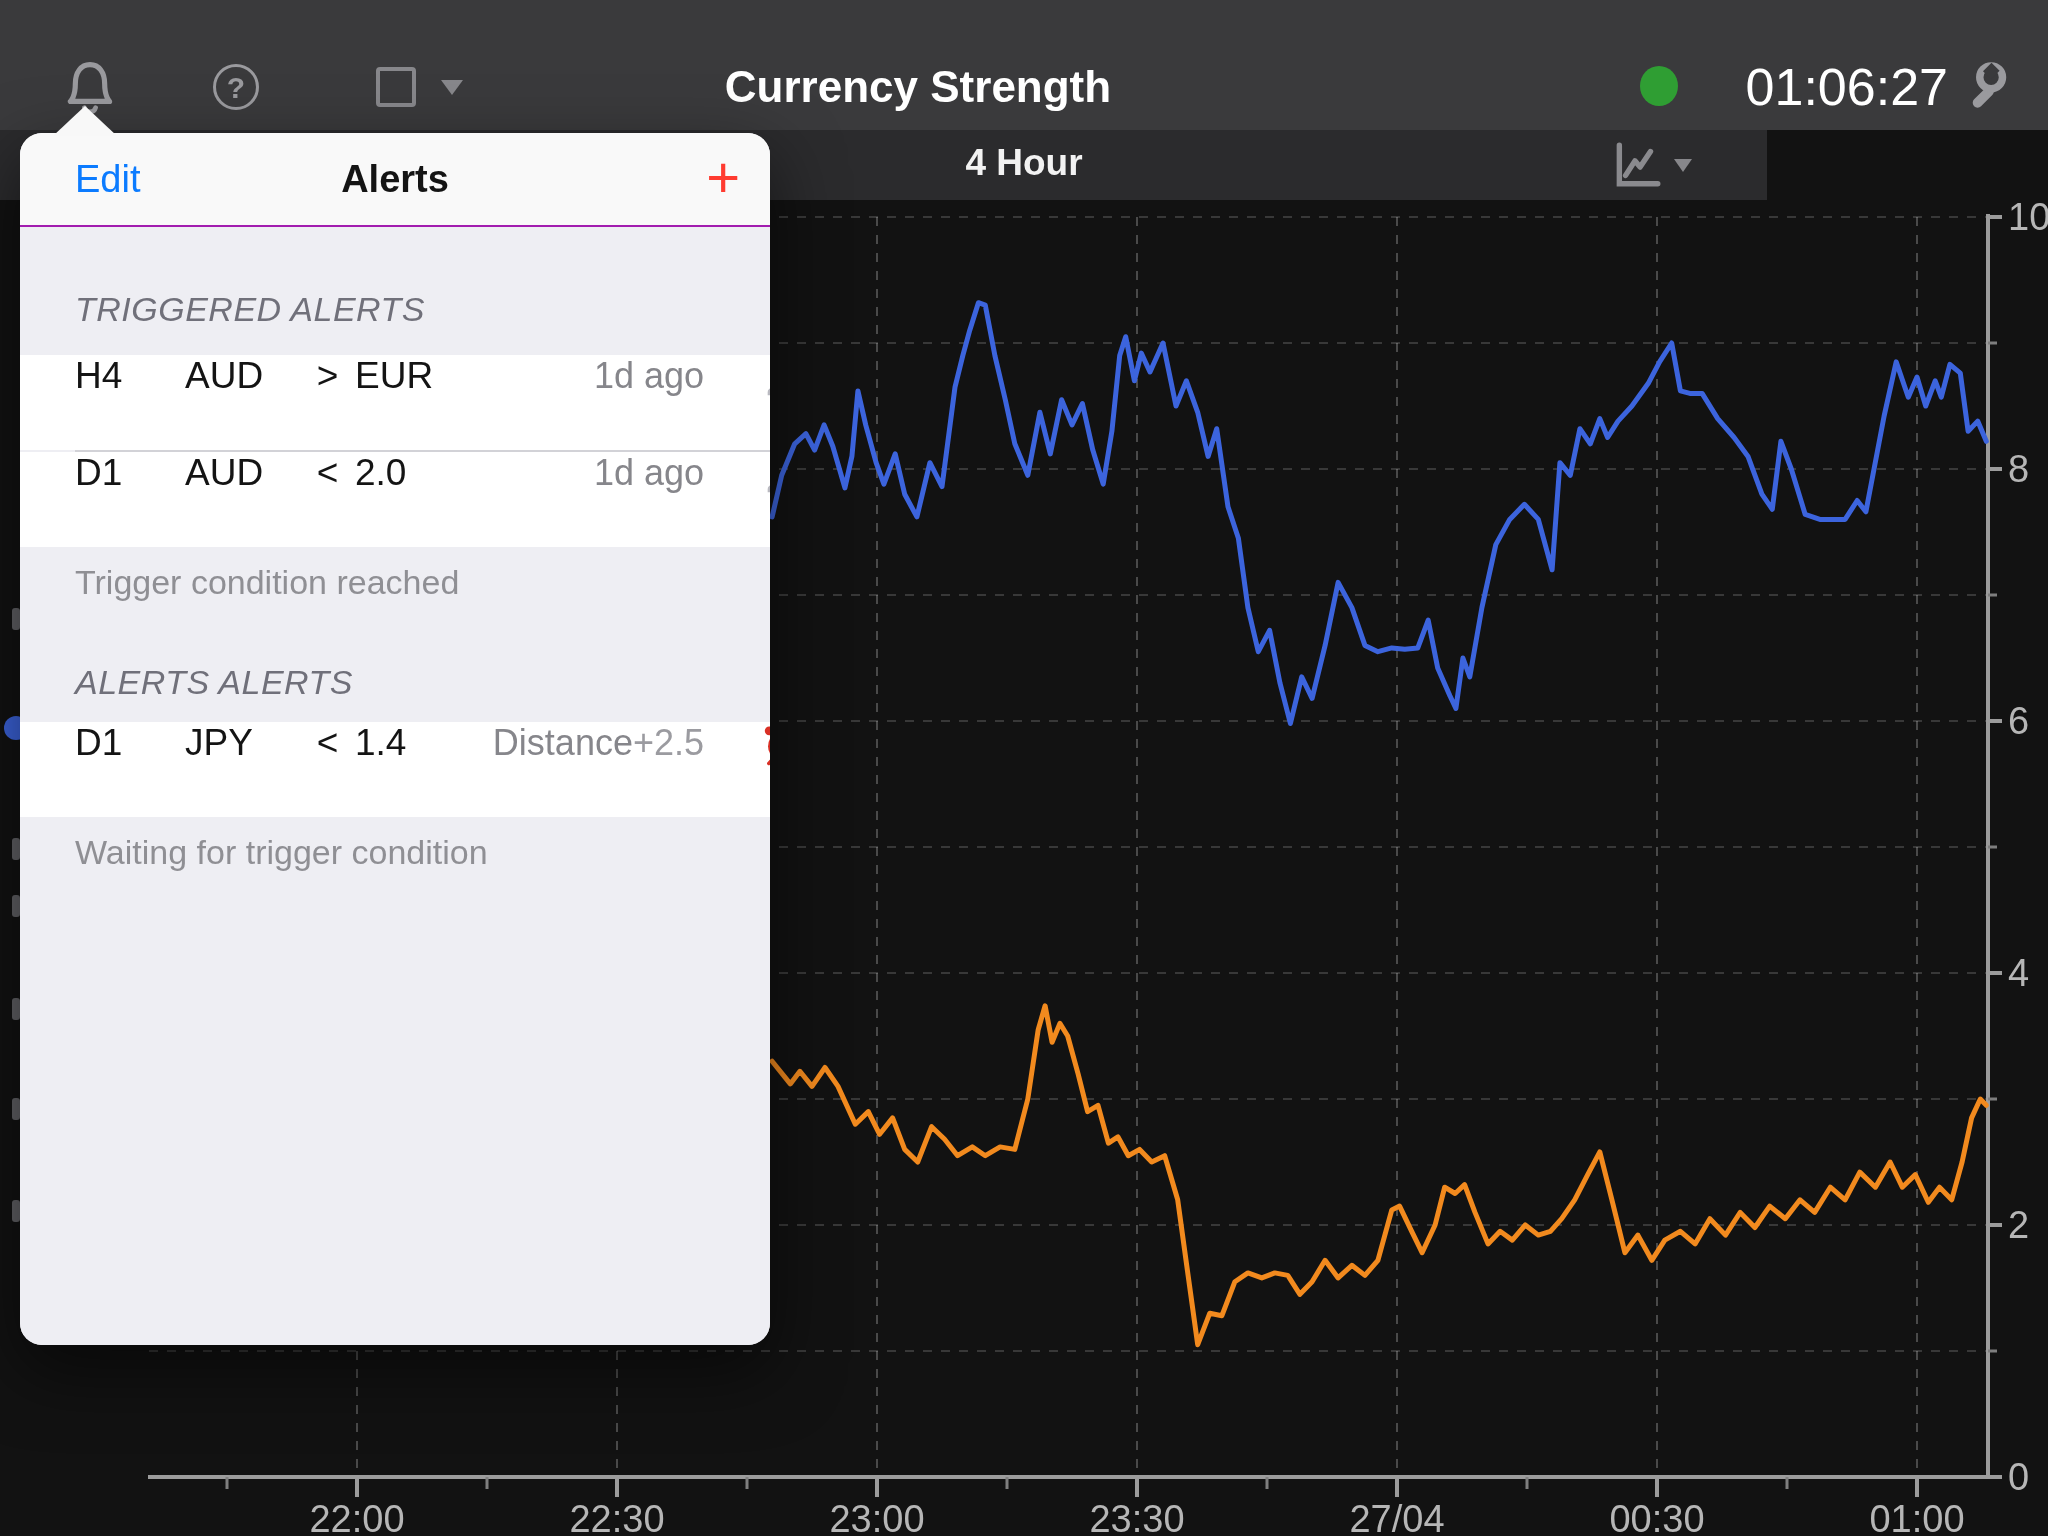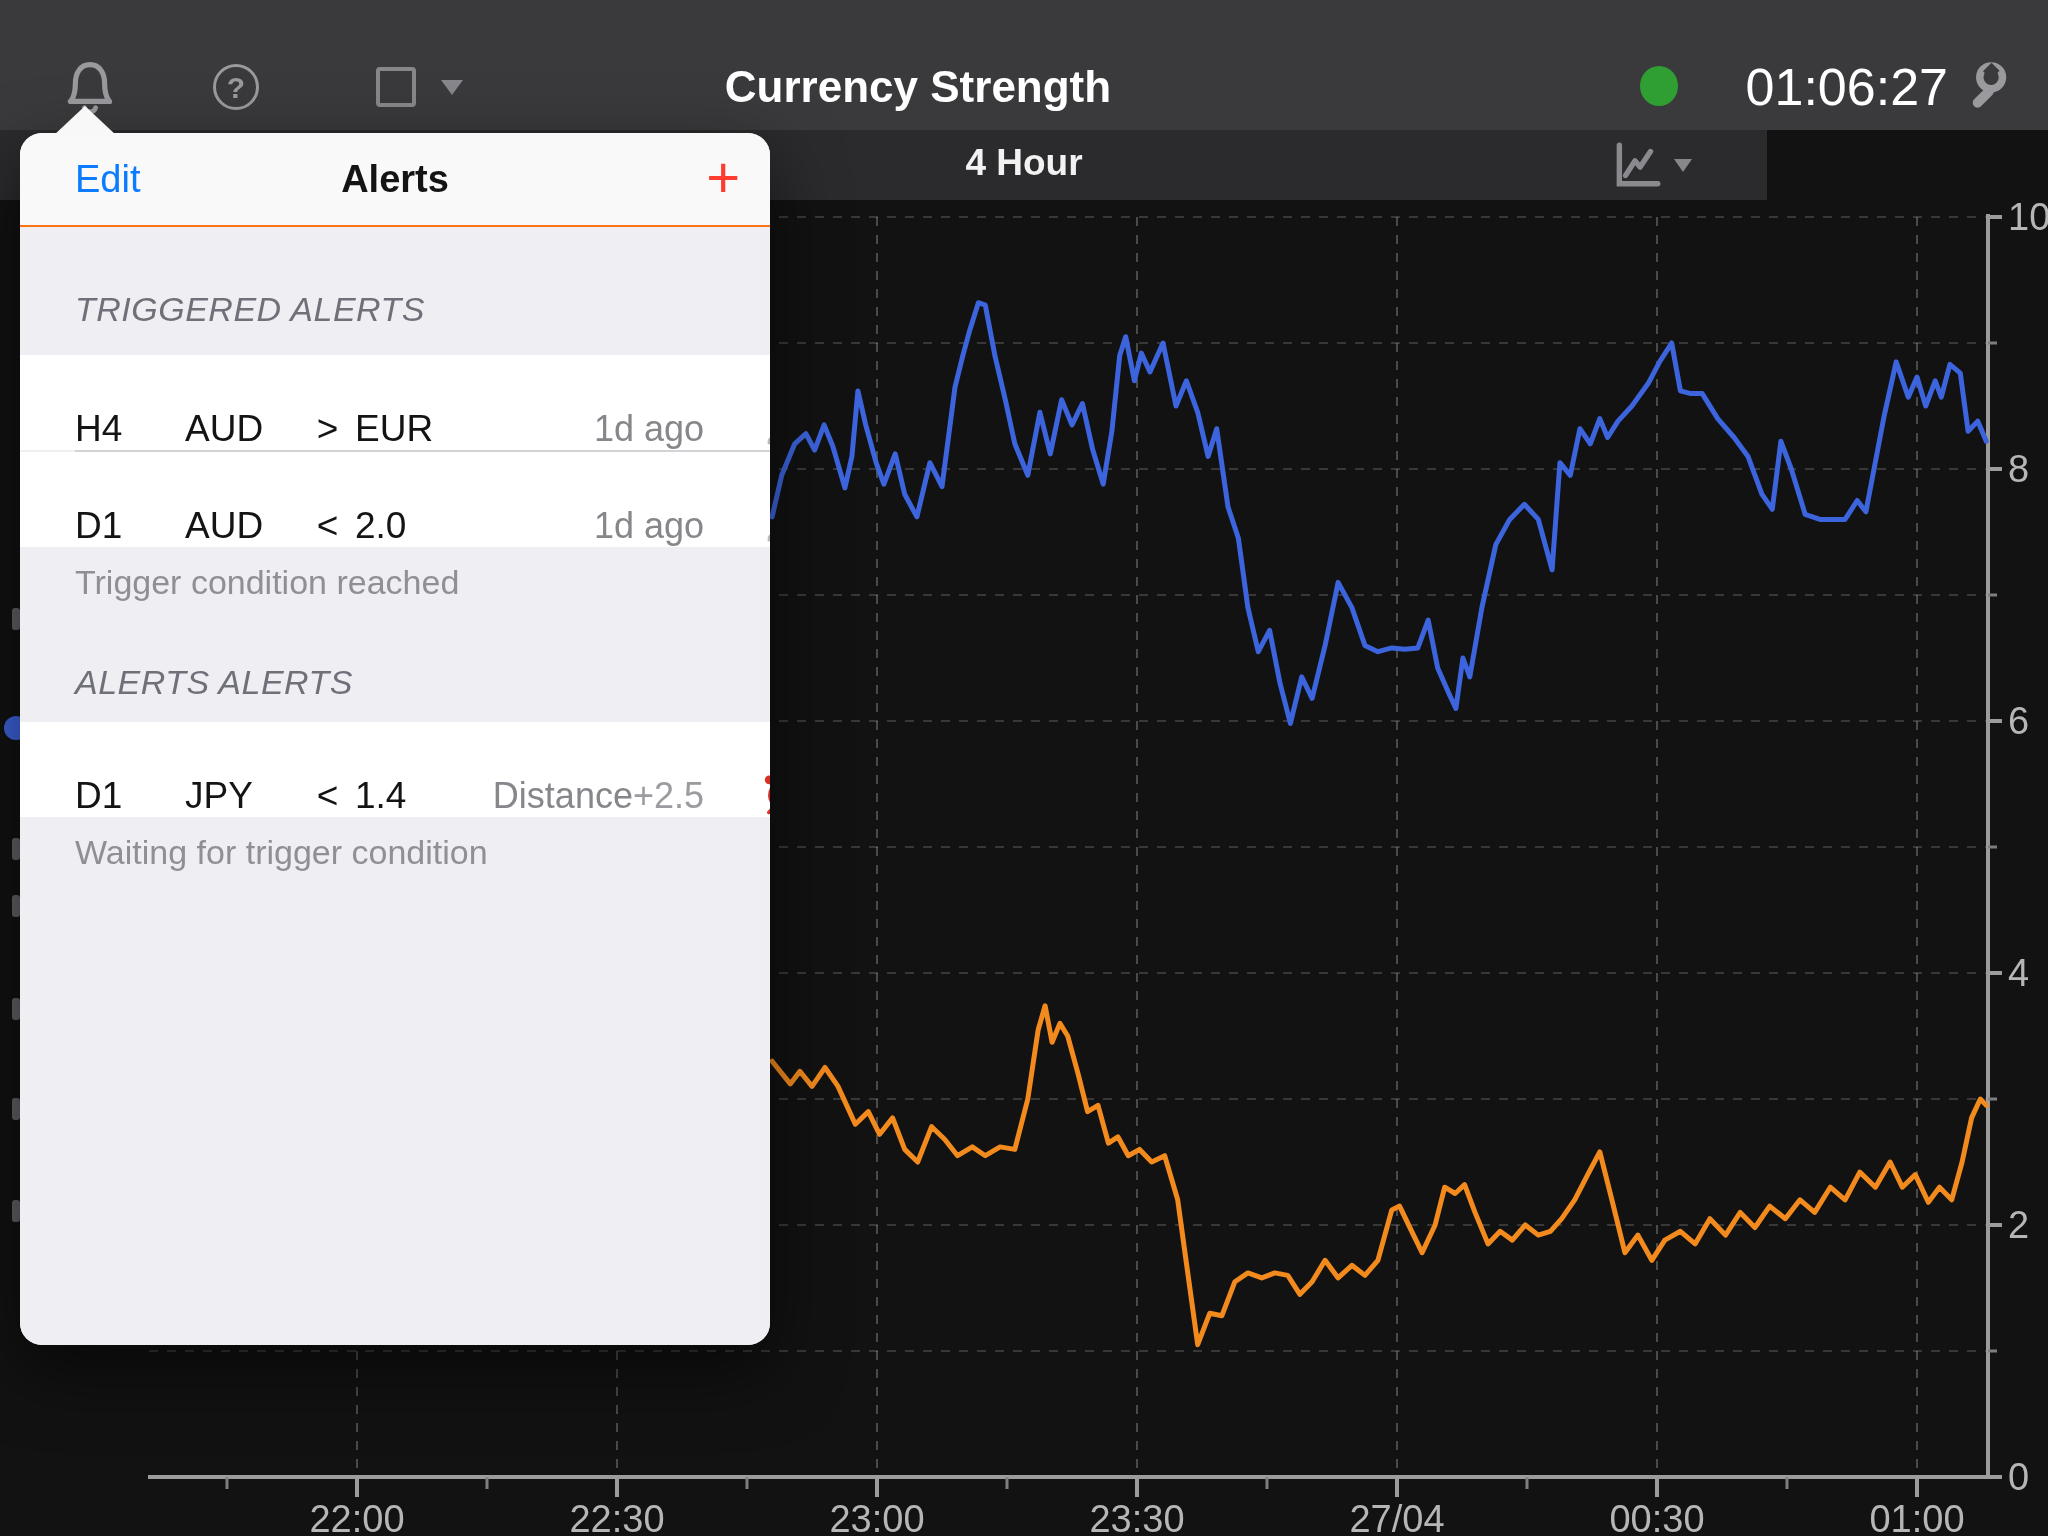--- a/index.html
+++ b/index.html
@@ -43,31 +43,31 @@
   
   .edge-frag { position:absolute; left:12px; width:8px; height:22px; border-radius:3px;
     background:#77777c; opacity:.8; z-index:5; }
   #edge-dot { position:absolute; left:4px; width:24px; height:24px; border-radius:50%; z-index:5; }
 
   
   #popover-arrow { left:53px; top:106px; width:64px; height:30px; background:#f8f8f8; z-index:11;
     clip-path:polygon(50% 0, 100% 100%, 0 100%); }
   #popover { left:20px; top:133px; width:750px; height:1212px; background:#eeeef3; border-radius:22px;
     overflow:hidden; z-index:10; box-shadow:0 25px 70px rgba(0,0,0,.55); }
-  #pop-header { left:0; top:0; width:750px; height:94px; background:#f9f9f9; border-bottom:2px solid #f97316; position:absolute; }
+  #pop-header { left:0; top:0; width:750px; height:94px; background:#f9f9f9; border-bottom:2px solid #a21caf; position:absolute; }
   #edit-btn { position:absolute; left:55px; top:0; line-height:92px; font-size:38px; color:#0b7bff; }
   #pop-title { position:absolute; left:0; width:750px; text-align:center; line-height:92px; font-size:38px; font-weight:700; color:#141414; }
   #add-btn { position:absolute; right:30px; top:0; line-height:88px; font-size:58px; font-weight:300; color:#ff3b30; }
 
   .zone { position:absolute; left:0; width:750px; background:#eeeef3; }
   .section-label { position:absolute; left:55px; font-size:34px; color:#70707a; letter-spacing:.5px;font-style:italic; }
   .footnote { position:absolute; left:55px; font-size:34px; color:#8f8f94; }
 
   .alert-row { position:absolute; left:0; width:814px; height:95px; background:#ffffff;
-    display:flex; align-items:flex-end; padding:0 28px 0 55px; }
+    display:flex; align-items:flex-start; padding:0 28px 0 55px; }
   .alert-row .tf { width:110px; font-size:37px; color:#141414; }
   .alert-row .cur { width:115px; font-size:37px; color:#141414; }
   .alert-row .op { width:55px; font-size:37px; color:#141414; text-align:center; }
   .alert-row .val { font-size:37px; color:#141414; }
   .alert-row .meta { margin-left:auto; font-size:36px; color:#86868b; }
   .alert-row .meta2 { font-size:36px; color:#9b9ba0; }
   .alert-row .row-icon { width:46px; height:46px; margin-left:56px; flex:none; }
   .hairline { position:absolute; height:2px; background:#d2d2d7; }
 </style>
 </head>

